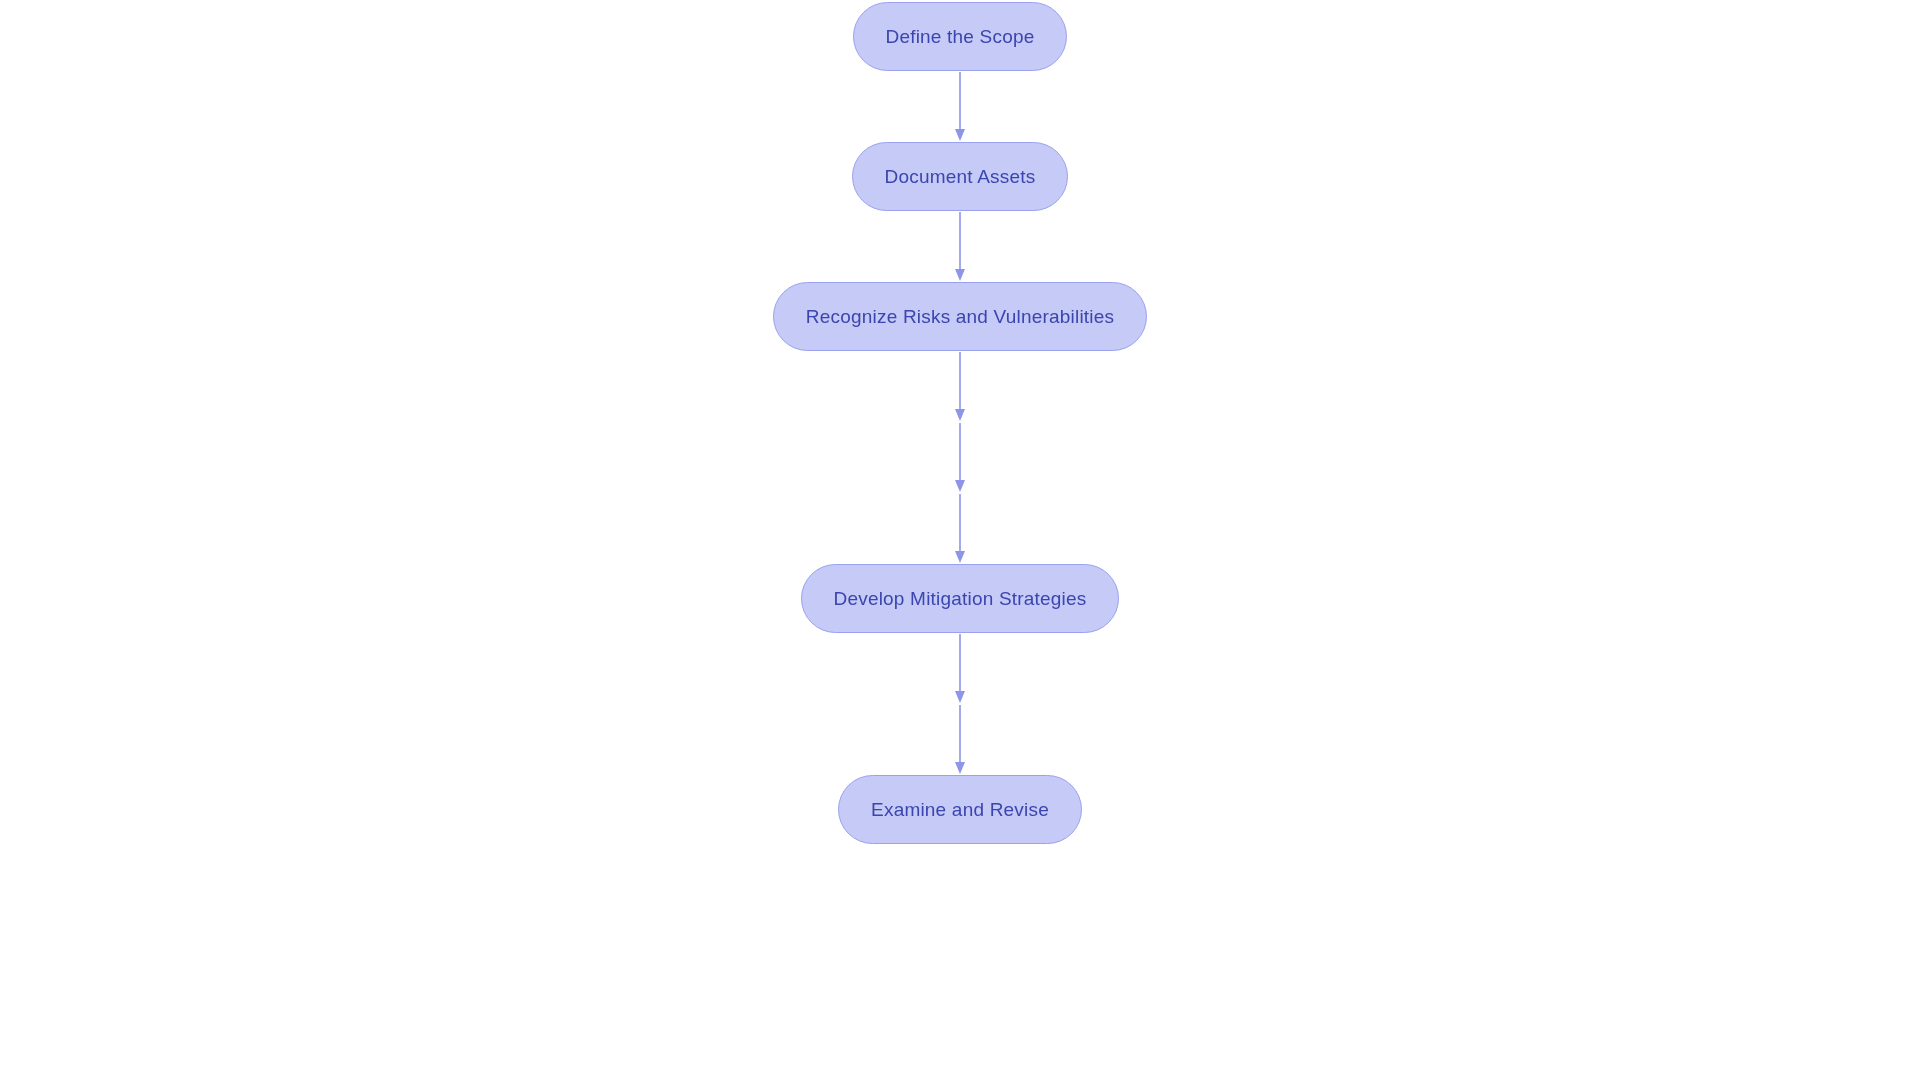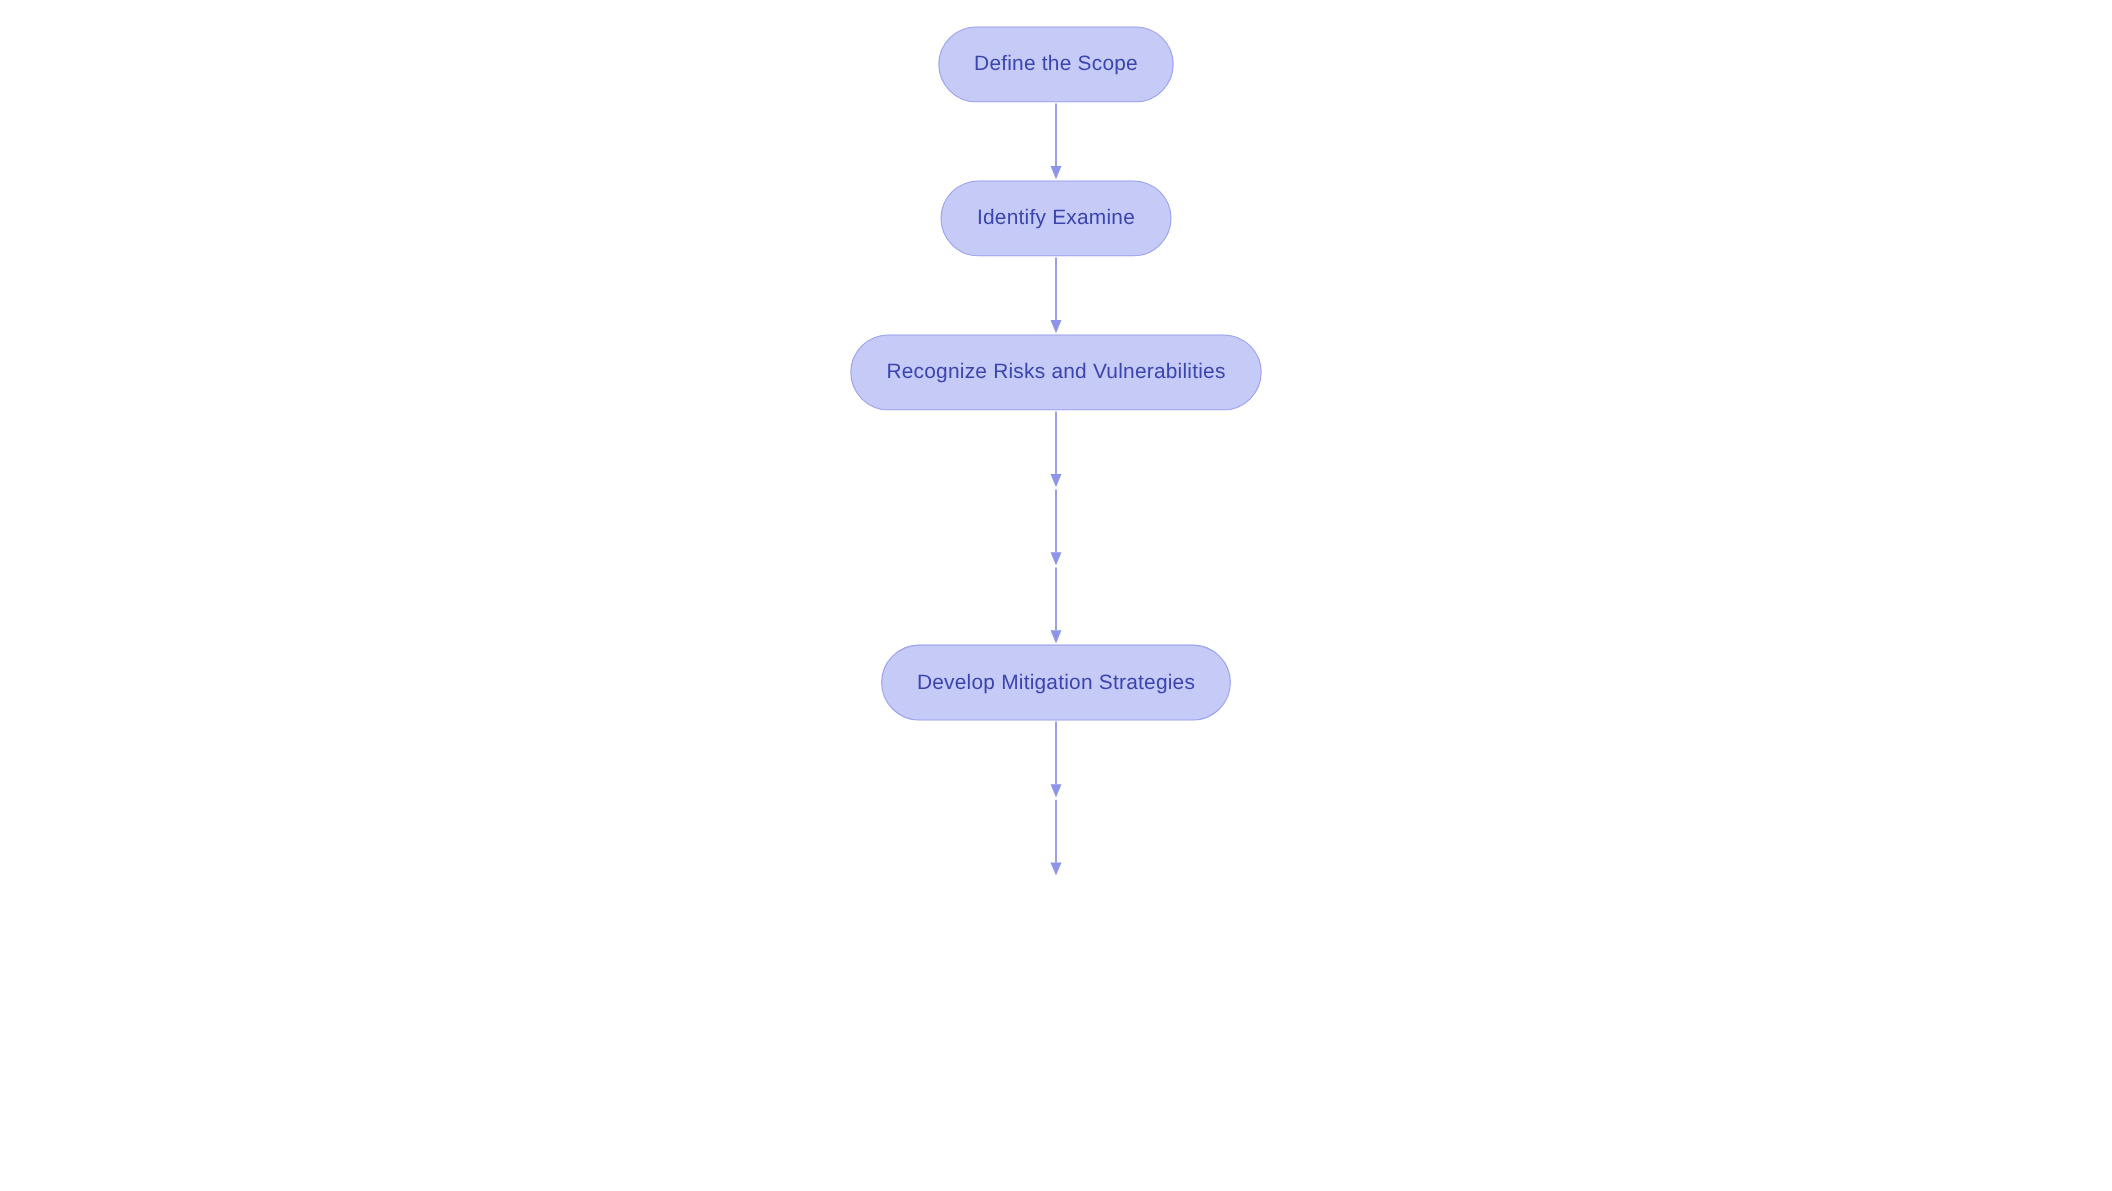--- a/index.html
+++ b/index.html
@@ -11,21 +11,21 @@
     height: 1083px;
     background: var(--bg, #ffffff);
     font-family: "Liberation Sans", "DejaVu Sans", sans-serif;
     overflow: hidden;
   }
   .canvas {
     position: relative;
     width: 1920px;
     height: 1083px;
     box-sizing: border-box;
-    padding-top: 24px;
+    padding-top: 2px;
     display: flex;
     flex-direction: column;
     align-items: center;
   }
   .node {
     height: 69px;
     box-sizing: border-box;
     border-radius: 34.5px;
     background: var(--node-fill, #c6caf7);
     border: 1.5px solid var(--node-border, #9aa1ee);
@@ -63,21 +63,21 @@
   </div>
 
   <div class="edge">
     <svg width="18" height="71" viewBox="0 0 18 71">
       <line x1="9" y1="1" x2="9" y2="58" stroke="currentColor" stroke-width="1.6"></line>
       <polygon points="9,70 4,58 14,58" fill="currentColor"></polygon>
     </svg>
   </div>
 
   <div class="node">
-    <span>Identify Examine</span>
+    <span>Document Assets</span>
   </div>
 
   <div class="edge">
     <svg width="18" height="71" viewBox="0 0 18 71">
       <line x1="9" y1="1" x2="9" y2="58" stroke="currentColor" stroke-width="1.6"></line>
       <polygon points="9,70 4,58 14,58" fill="currentColor"></polygon>
     </svg>
   </div>
 
   <div class="node">
@@ -119,14 +119,17 @@
   </div>
 
 
   <div class="edge">
     <svg width="18" height="71" viewBox="0 0 18 71">
       <line x1="9" y1="1" x2="9" y2="58" stroke="currentColor" stroke-width="1.6"></line>
       <polygon points="9,70 4,58 14,58" fill="currentColor"></polygon>
     </svg>
   </div>
 
+  <div class="node">
+    <span>Examine and Revise</span>
+  </div>
 
 </div>
 
 </body></html>

